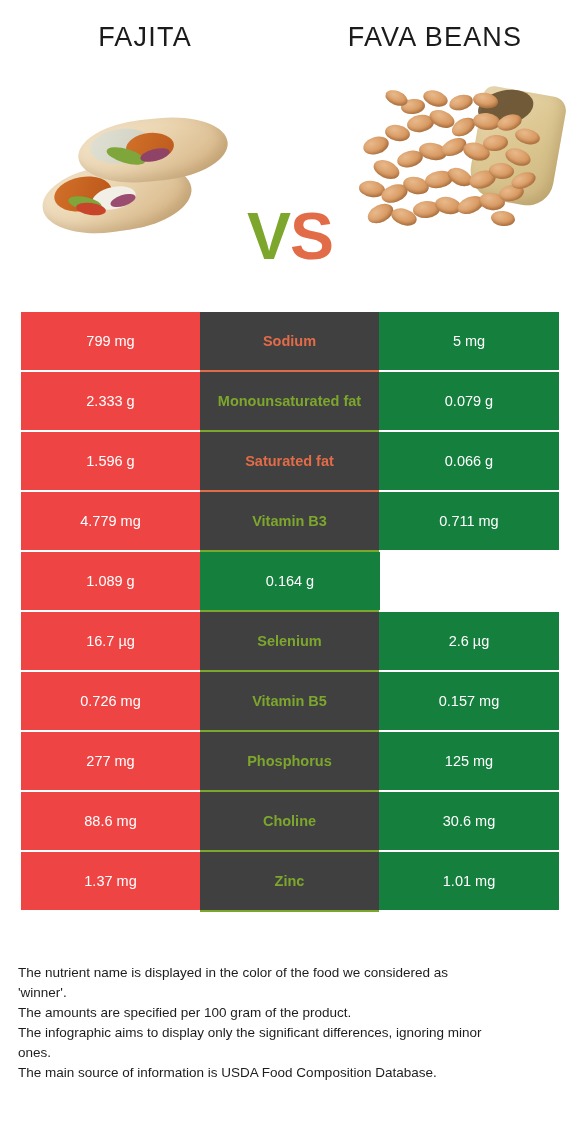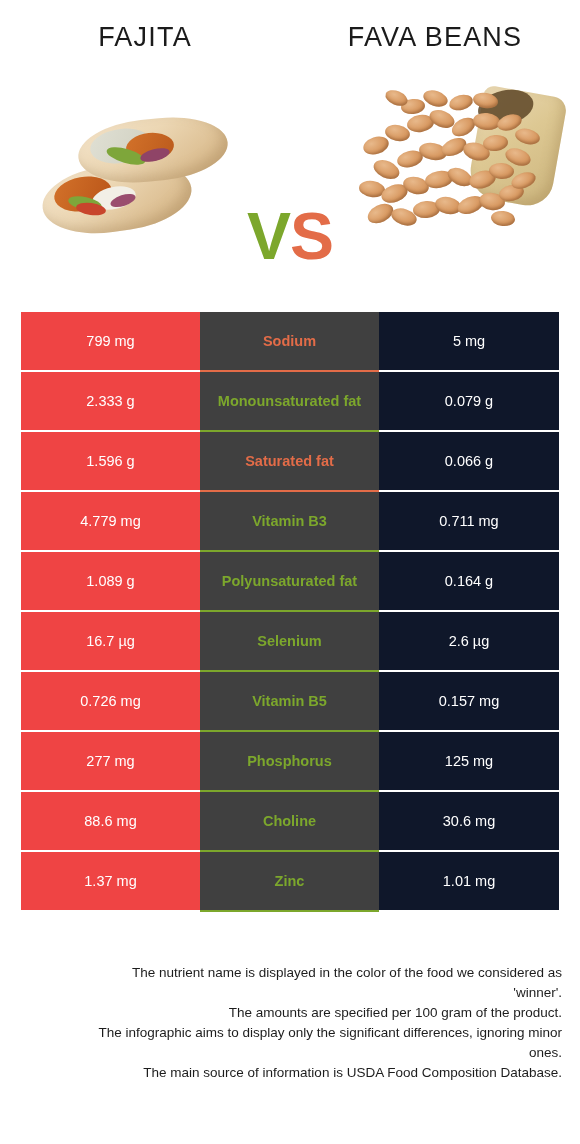--- a/index.html
+++ b/index.html
@@ -106,34 +106,34 @@
     box-sizing:border-box;
   }
   .cell-left{
     width:179px;background:#ef4444;color:#ffffff;
   }
   .cell-mid{
     width:179px;background:#404040;
     font-weight:700;font-size:14.5px;
   }
   .cell-right{
-    width:180px;background:#0f172a;color:#ffffff;
+    width:180px;background:#15803d;color:#ffffff;
   }
   .sep{
     position:absolute;left:179px;width:179px;bottom:-2px;height:2px;
   }
   .win-left  {color:#7ca72c;}
   .win-right {color:#e36c48;}
   .sep.win-left-bg {background:#7ca72c;}
   .sep.win-right-bg{background:#e36c48;}
 
   
   .footer{
     position:absolute;left:0;top:963px;width:580px;
-    text-align:right;
+    text-align:left;
     font-size:13.5px;
     line-height:20px;
     color:#1d1d1d;
   }
   .footer div{padding:0 18px;}
 </style>
 </head>
 <body>
 
 <div class="header">
@@ -227,21 +227,20 @@
       <div class="sep win-right-bg"></div>
     </div>
     <div class="row">
       <div class="cell cell-left">4.779 mg</div>
       <div class="cell cell-mid win-left">Vitamin B3</div>
       <div class="cell cell-right">0.711 mg</div>
       <div class="sep win-left-bg"></div>
     </div>
     <div class="row">
       <div class="cell cell-left">1.089 g</div>
-      <div class="cell cell-mid win-left">Polyunsaturated fat</div>
       <div class="cell cell-right">0.164 g</div>
       <div class="sep win-left-bg"></div>
     </div>
     <div class="row">
       <div class="cell cell-left">16.7 µg</div>
       <div class="cell cell-mid win-left">Selenium</div>
       <div class="cell cell-right">2.6 µg</div>
       <div class="sep win-left-bg"></div>
     </div>
     <div class="row">

